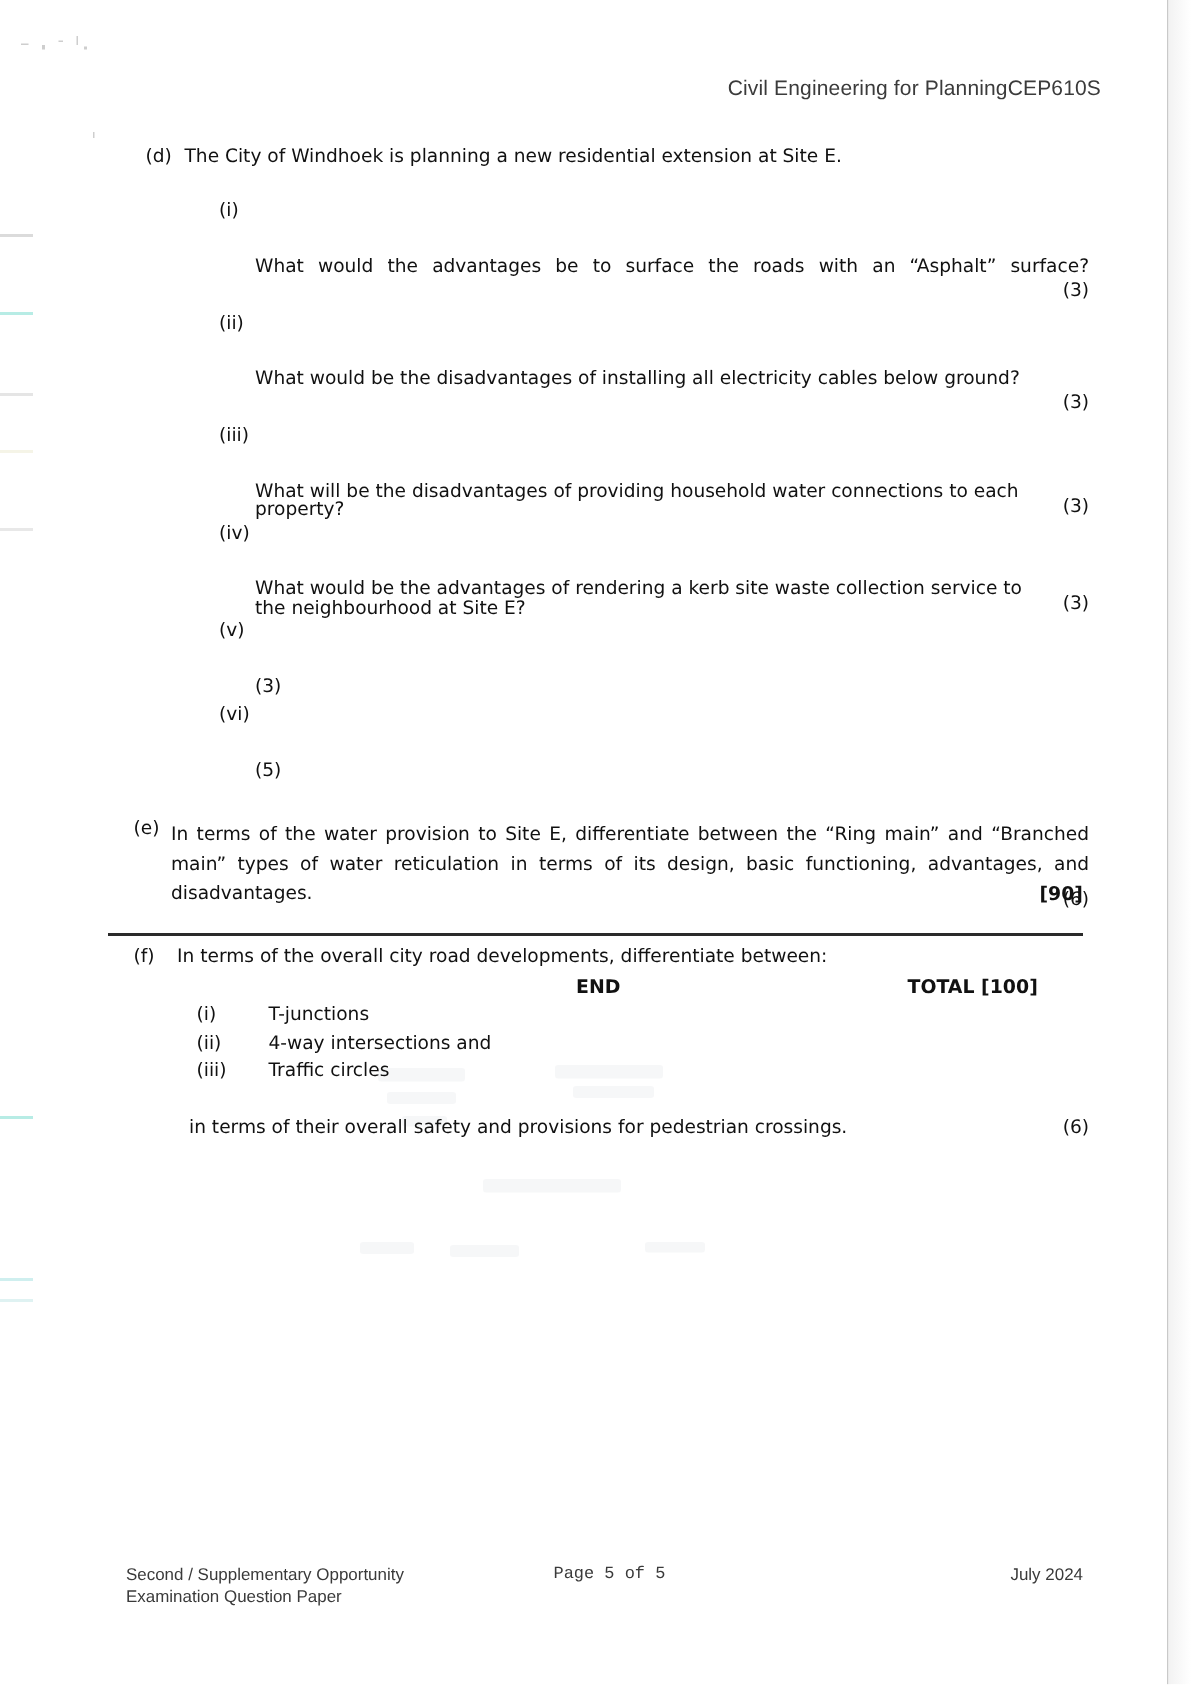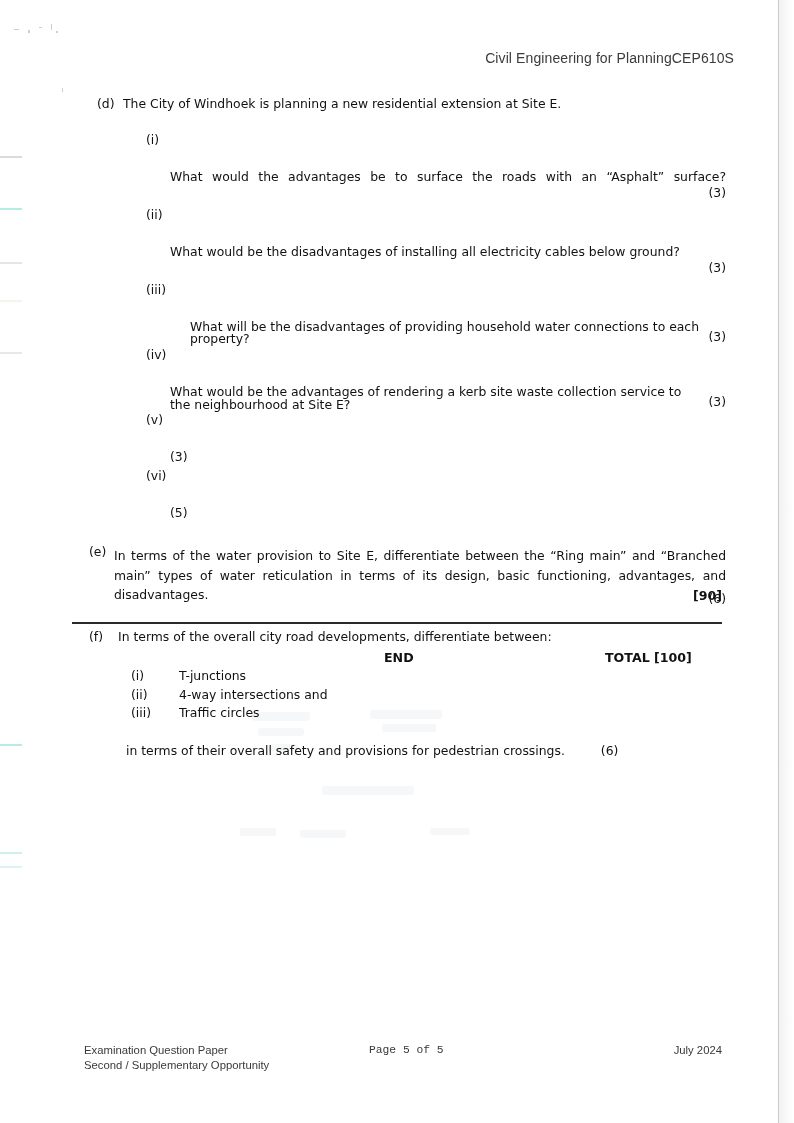--- a/index.html
+++ b/index.html
@@ -177,20 +177,21 @@
   .plain-list .lbl {
     width: 48px;
     flex: 0 0 48px;
   }
 
   .closing {
     margin-left: 126px;
     margin-top: 25px;
     width: 600px;
     display: flex;
+    justify-content: space-between;
     gap: 36px;
   }
 
   .total-sub {
     position: absolute;
     top: 588px;
     left: 0;
     width: 722px;
     text-align: right;
     font-family: "DejaVu Sans", sans-serif;
@@ -321,21 +322,21 @@
         <span class="lbl">(ii)</span>
         <span class="body">
           <div class="para">What would be the disadvantages of installing all electricity cables below ground?</div>
           <div style="text-align:right; margin-top:3px;">(3)</div>
         </span>
       </div>
 
       <div class="item" style="margin-bottom:6px;">
         <span class="lbl">(iii)</span>
         <span class="body">
-          <div style="display:flex; justify-content:center; align-items:flex-start;">
+          <div style="display:flex; justify-content:flex-start; align-items:flex-start;">
             <div class="para" style="width:516px;">What will be the disadvantages of providing household water connections to each property?</div>
           </div>
           <div style="position:relative; margin-top:-15px; text-align:right;">(3)</div>
         </span>
       </div>
 
       <div class="item" style="margin-bottom:6px;">
         <span class="lbl">(iv)</span>
         <span class="body">
           <div class="para" style="width:516px;">What would be the advantages of rendering a kerb site waste collection service to the neighbourhood at Site E?</div>
@@ -398,20 +399,20 @@
 
   <div class="rule"></div>
 
   <div class="endrow">
     <span class="end-label">END</span>
     <span class="total-label">TOTAL [100]</span>
   </div>
 
   <div class="footer">
     <div class="col-left">
+      <div>Second / Supplementary Opportunity</div>
       <div>Examination Question Paper</div>
-      <div>Second / Supplementary Opportunity</div>
     </div>
     <div class="col-mid">Page 5 of 5</div>
     <div class="col-right">July 2024</div>
   </div>
 
 </div>
 
 </body></html>

